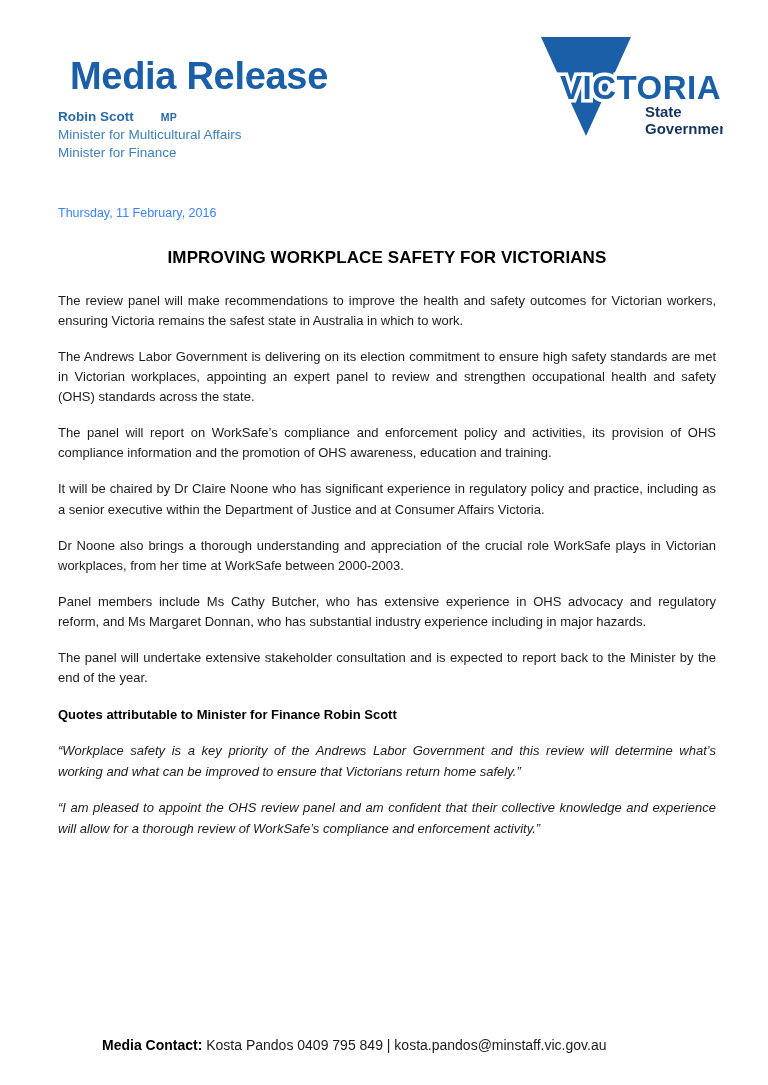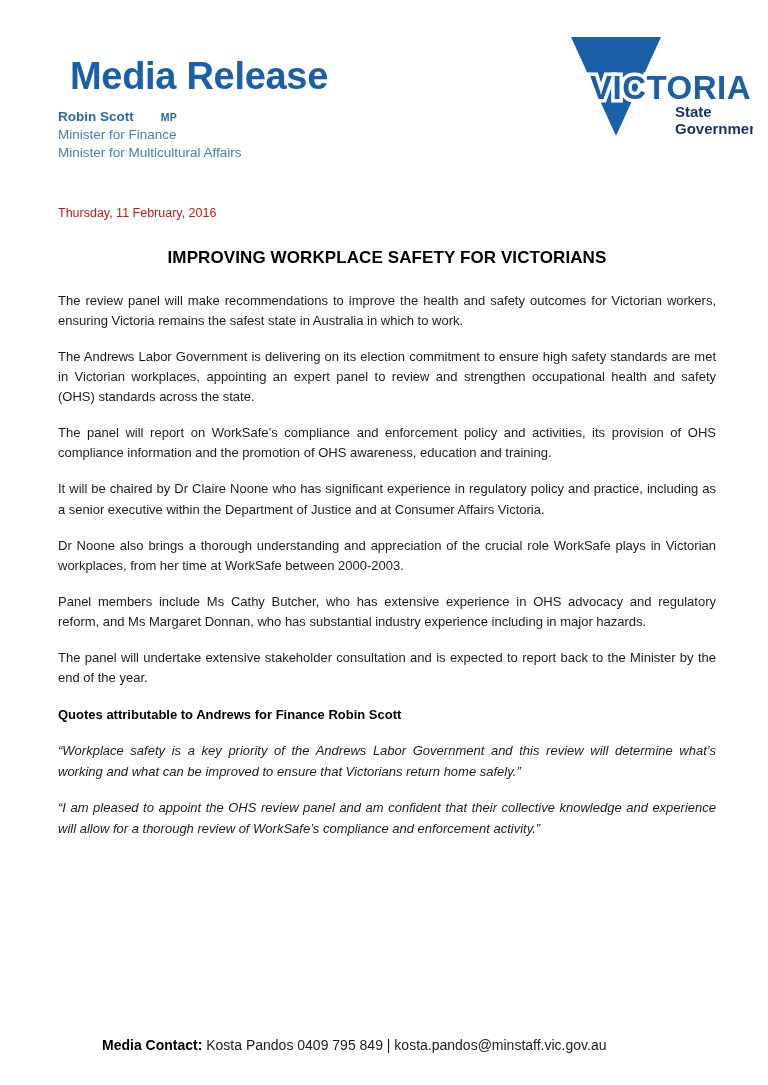--- a/index.html
+++ b/index.html
@@ -60,39 +60,39 @@
     font-size: 13.5px;
     font-weight: normal;
     color: #3f7fb8;
     line-height: 1.33;
     white-space: nowrap;
   }
 
   
   .logo {
     position: absolute;
-    left: 568px;
+    left: 538px;
     top: 33px;
     width: 185px;
     height: 107px;
   }
   .logo svg {
     display: block;
   }
 
   
   .body-area {
     position: absolute;
     left: 58px;
     top: 205px;
     width: 658px;
   }
   .doc-date {
     font-size: 12.5px;
-    color: #b91c1c;
+    color: #3b82f6;
     margin: 0 0 26px 0;
     line-height: 1.3;
   }
   .doc-title {
     font-size: 17px;
     font-weight: bold;
     color: #000000;
     letter-spacing: 0.1px;
     margin: 0 0 22px 0;
     line-height: 1.25;
@@ -147,23 +147,23 @@
 
   <div class="header">
 
     <div class="masthead">
       <div class="masthead-title">Media Release</div>
 
       <div class="minister-name">
         <span>Robin Scott</span><span class="suffix"> MP</span>
       </div>
 
+      <div class="minister-role">Minister for Multicultural Affairs</div>
+
       <div class="minister-role">Minister for Finance</div>
-
-      <div class="minister-role">Minister for Multicultural Affairs</div>
     </div>
 
     <div class="logo">
       <svg width="185" height="107" viewBox="0 0 185 107" xmlns="http://www.w3.org/2000/svg">
 
         <polygon points="3,4 93,4 48,103" fill="#1b5fa8"></polygon>
 
         <text x="22" y="66" font-family="'Liberation Sans', sans-serif" font-size="33" font-weight="bold" letter-spacing="0.5" fill="#1b5fa8" stroke="#ffffff" stroke-width="7" paint-order="stroke">VICTORIA</text>
         <text x="107" y="84" font-family="'Liberation Sans', sans-serif" font-size="15" font-weight="bold" fill="#16335f">State</text>
         <text x="107" y="101" font-family="'Liberation Sans', sans-serif" font-size="15" font-weight="bold" fill="#16335f">Government</text>
@@ -179,21 +179,21 @@
     <h1 class="doc-title">IMPROVING WORKPLACE SAFETY FOR VICTORIANS</h1>
 
     <p class="para">The review panel will make recommendations to improve the health and safety outcomes for Victorian workers, ensuring Victoria remains the safest state in Australia in which to work.</p>
     <p class="para">The Andrews Labor Government is delivering on its election commitment to ensure high safety standards are met in Victorian workplaces, appointing an expert panel to review and strengthen occupational health and safety (OHS) standards across the state.</p>
     <p class="para">The panel will report on WorkSafe’s compliance and enforcement policy and activities, its provision of OHS compliance information and the promotion of OHS awareness, education and training.</p>
     <p class="para">It will be chaired by Dr Claire Noone who has significant experience in regulatory policy and practice, including as a senior executive within the Department of Justice and at Consumer Affairs Victoria.</p>
     <p class="para">Dr Noone also brings a thorough understanding and appreciation of the crucial role WorkSafe plays in Victorian workplaces, from her time at WorkSafe between 2000-2003.</p>
     <p class="para">Panel members include Ms Cathy Butcher, who has extensive experience in OHS advocacy and regulatory reform, and Ms Margaret Donnan, who has substantial industry experience including in major hazards.</p>
     <p class="para">The panel will undertake extensive stakeholder consultation and is expected to report back to the Minister by the end of the year.</p>
 
-    <div class="quotes-heading">Quotes attributable to Andrews for Finance Robin Scott</div>
+    <div class="quotes-heading">Quotes attributable to Minister for Finance Robin Scott</div>
 
     <p class="quote">“Workplace safety is a key priority of the Andrews Labor Government and this review will determine what’s working and what can be improved to ensure that Victorians return home safely.”</p>
     <p class="quote">“I am pleased to appoint the OHS review panel and am confident that their collective knowledge and experience will allow for a thorough review of WorkSafe’s compliance and enforcement activity.”</p>
 
   </div>
 
   <div class="footer">
     <span class="label">Media Contact:</span>
     <span> Kosta Pandos 0409 795 849 | kosta.pandos@minstaff.vic.gov.au</span>
   </div>

